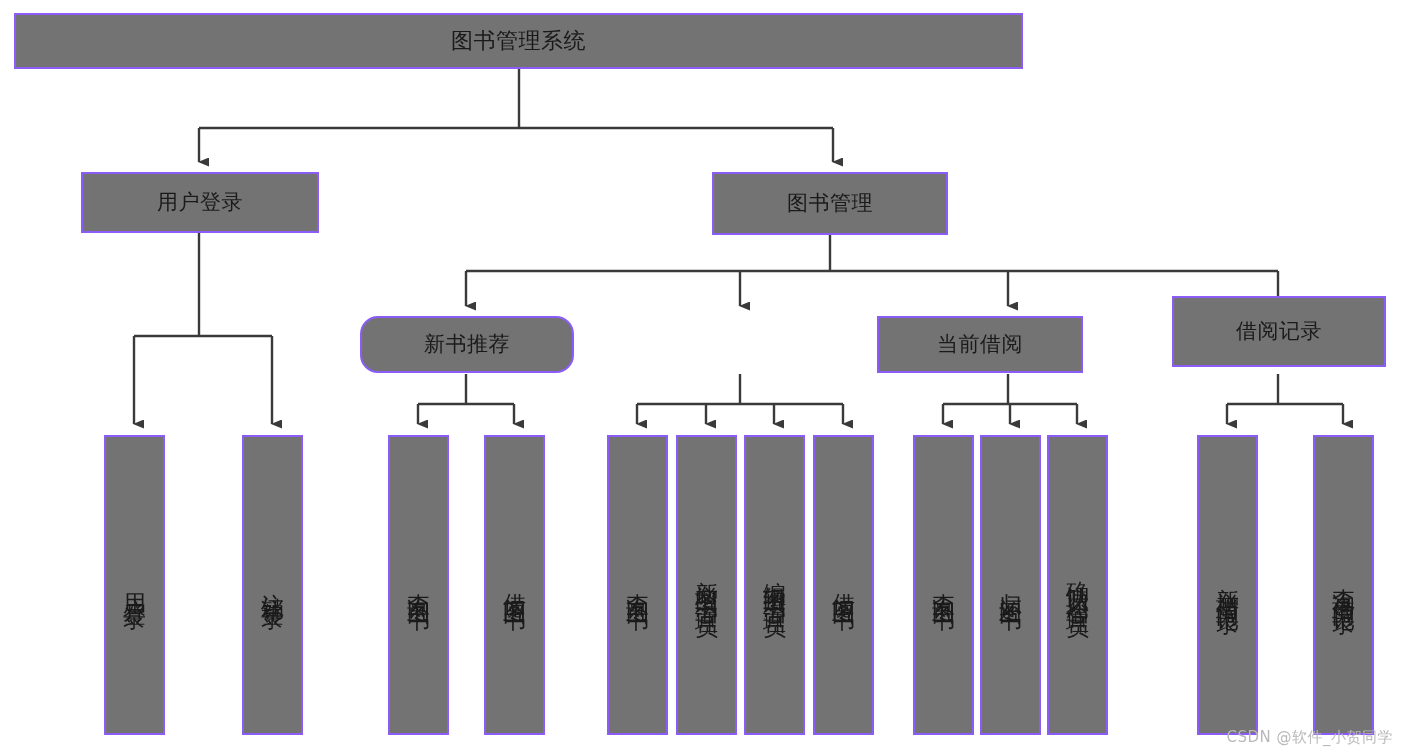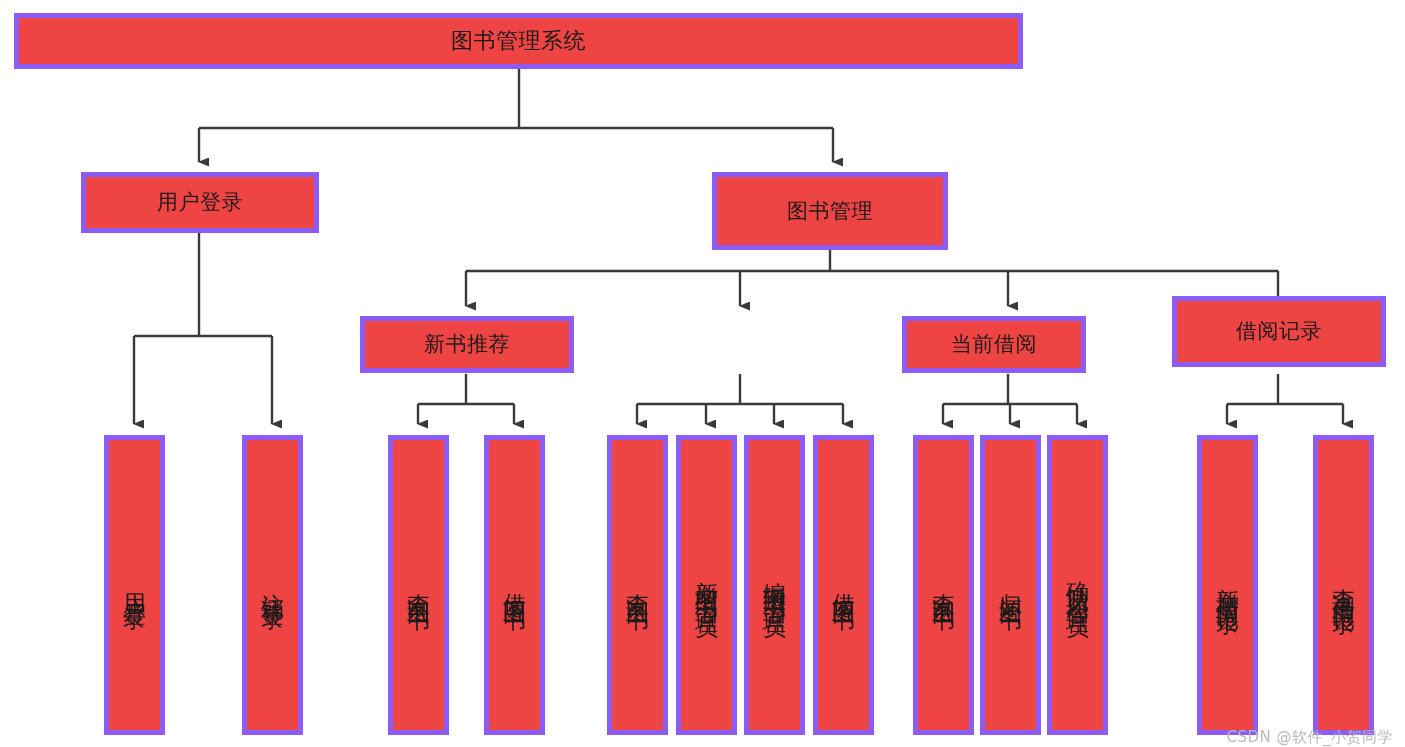--- a/index.html
+++ b/index.html
@@ -22,22 +22,22 @@
     position: absolute;
     left: 0;
     top: 0;
     width: 1405px;
     height: 747px;
     pointer-events: none;
   }
   .node {
     position: absolute;
     box-sizing: border-box;
-    background: #ef4444;
-    border: 5px solid #8b5cf6;
+    background: #737373;
+    border: 2px solid #8b5cf6;
     display: flex;
     align-items: center;
     justify-content: center;
     color: #1a1a1a;
   }
   .node-label {
     display: block;
     text-align: center;
     line-height: 1.18;
     color: #1a1a1a;
@@ -131,28 +131,28 @@
     </g>
   </svg>
 
   <div class="node root horiz" style="left:14px; top:13px; width:1009px; height:56px;">
     <span class="node-label">图书管理系统</span>
   </div>
 
   <div class="node horiz" style="left:81px; top:172px; width:238px; height:61px;">
     <span class="node-label">用户登录</span>
   </div>
-  <div class="node horiz" style="left:712px; top:172px; width:236px; height:78px;">
+  <div class="node horiz" style="left:712px; top:172px; width:236px; height:63px;">
     <span class="node-label">图书管理</span>
   </div>
 
-  <div class="node horiz" style="left:360px; top:316px; width:214px; height:57px;">
+  <div class="node horiz" style="left:360px; top:316px; width:214px; height:57px;border-radius:18px;">
     <span class="node-label">新书推荐</span>
   </div>
-  <div class="node horiz" style="left:902px; top:316px; width:184px; height:57px;justify-content:center;">
+  <div class="node horiz" style="left:877px; top:316px; width:206px; height:57px;justify-content:center;">
     <span class="node-label">当前借阅</span>
   </div>
   <div class="node horiz" style="left:1172px; top:296px; width:214px; height:71px;">
     <span class="node-label">借阅记录</span>
   </div>
 
   <div class="node vert" style="left:104px; top:435px; width:61px; height:300px;">
     <span class="node-label">用户登录</span>
   </div>
   <div class="node vert" style="left:242px; top:435px; width:61px; height:300px;">

